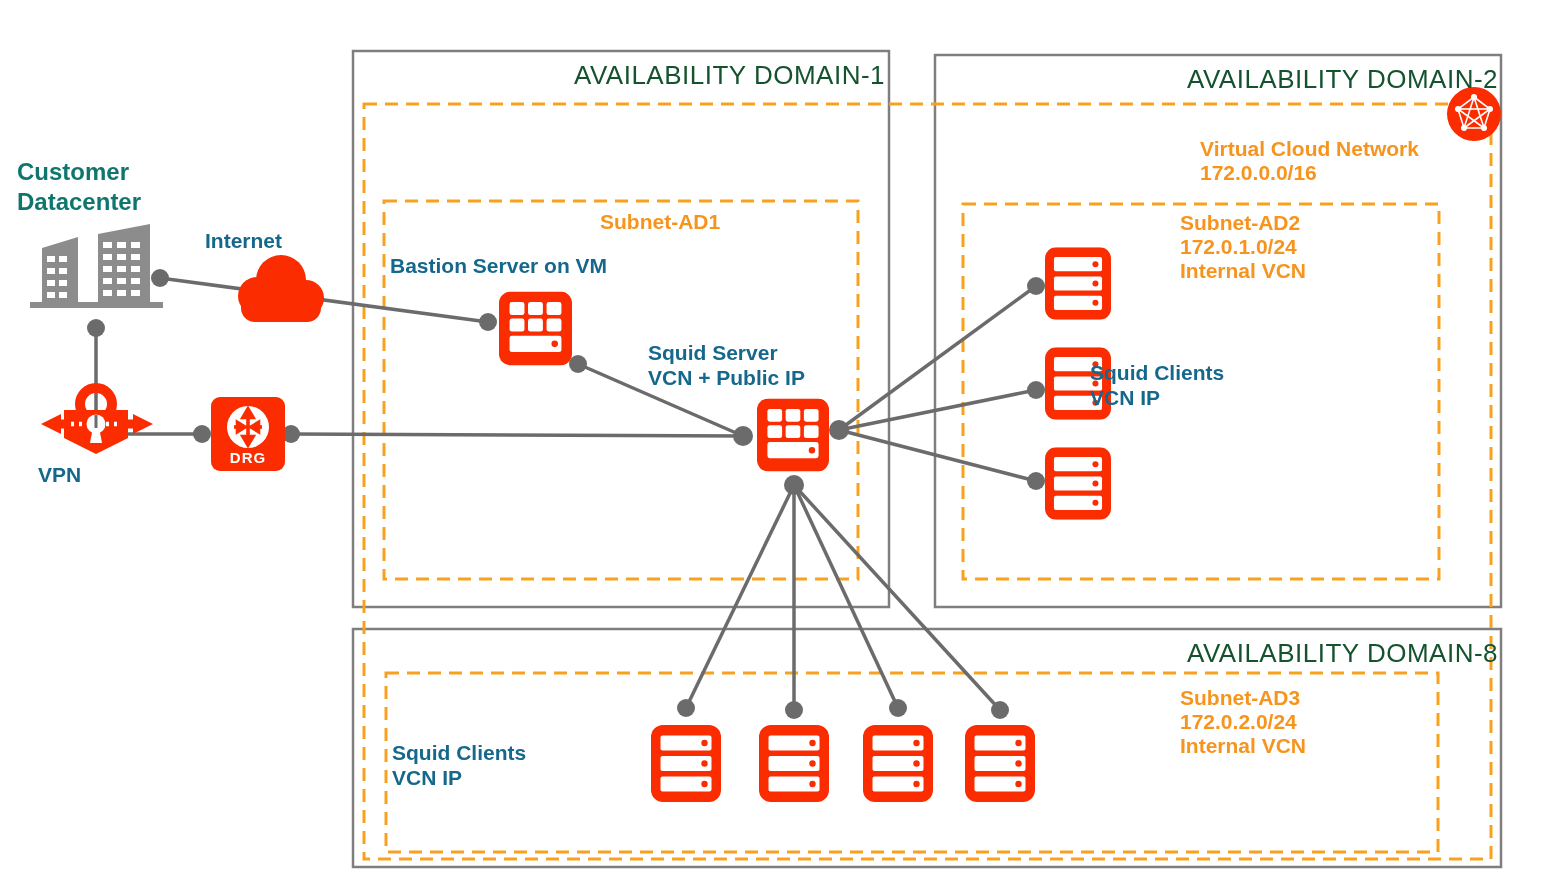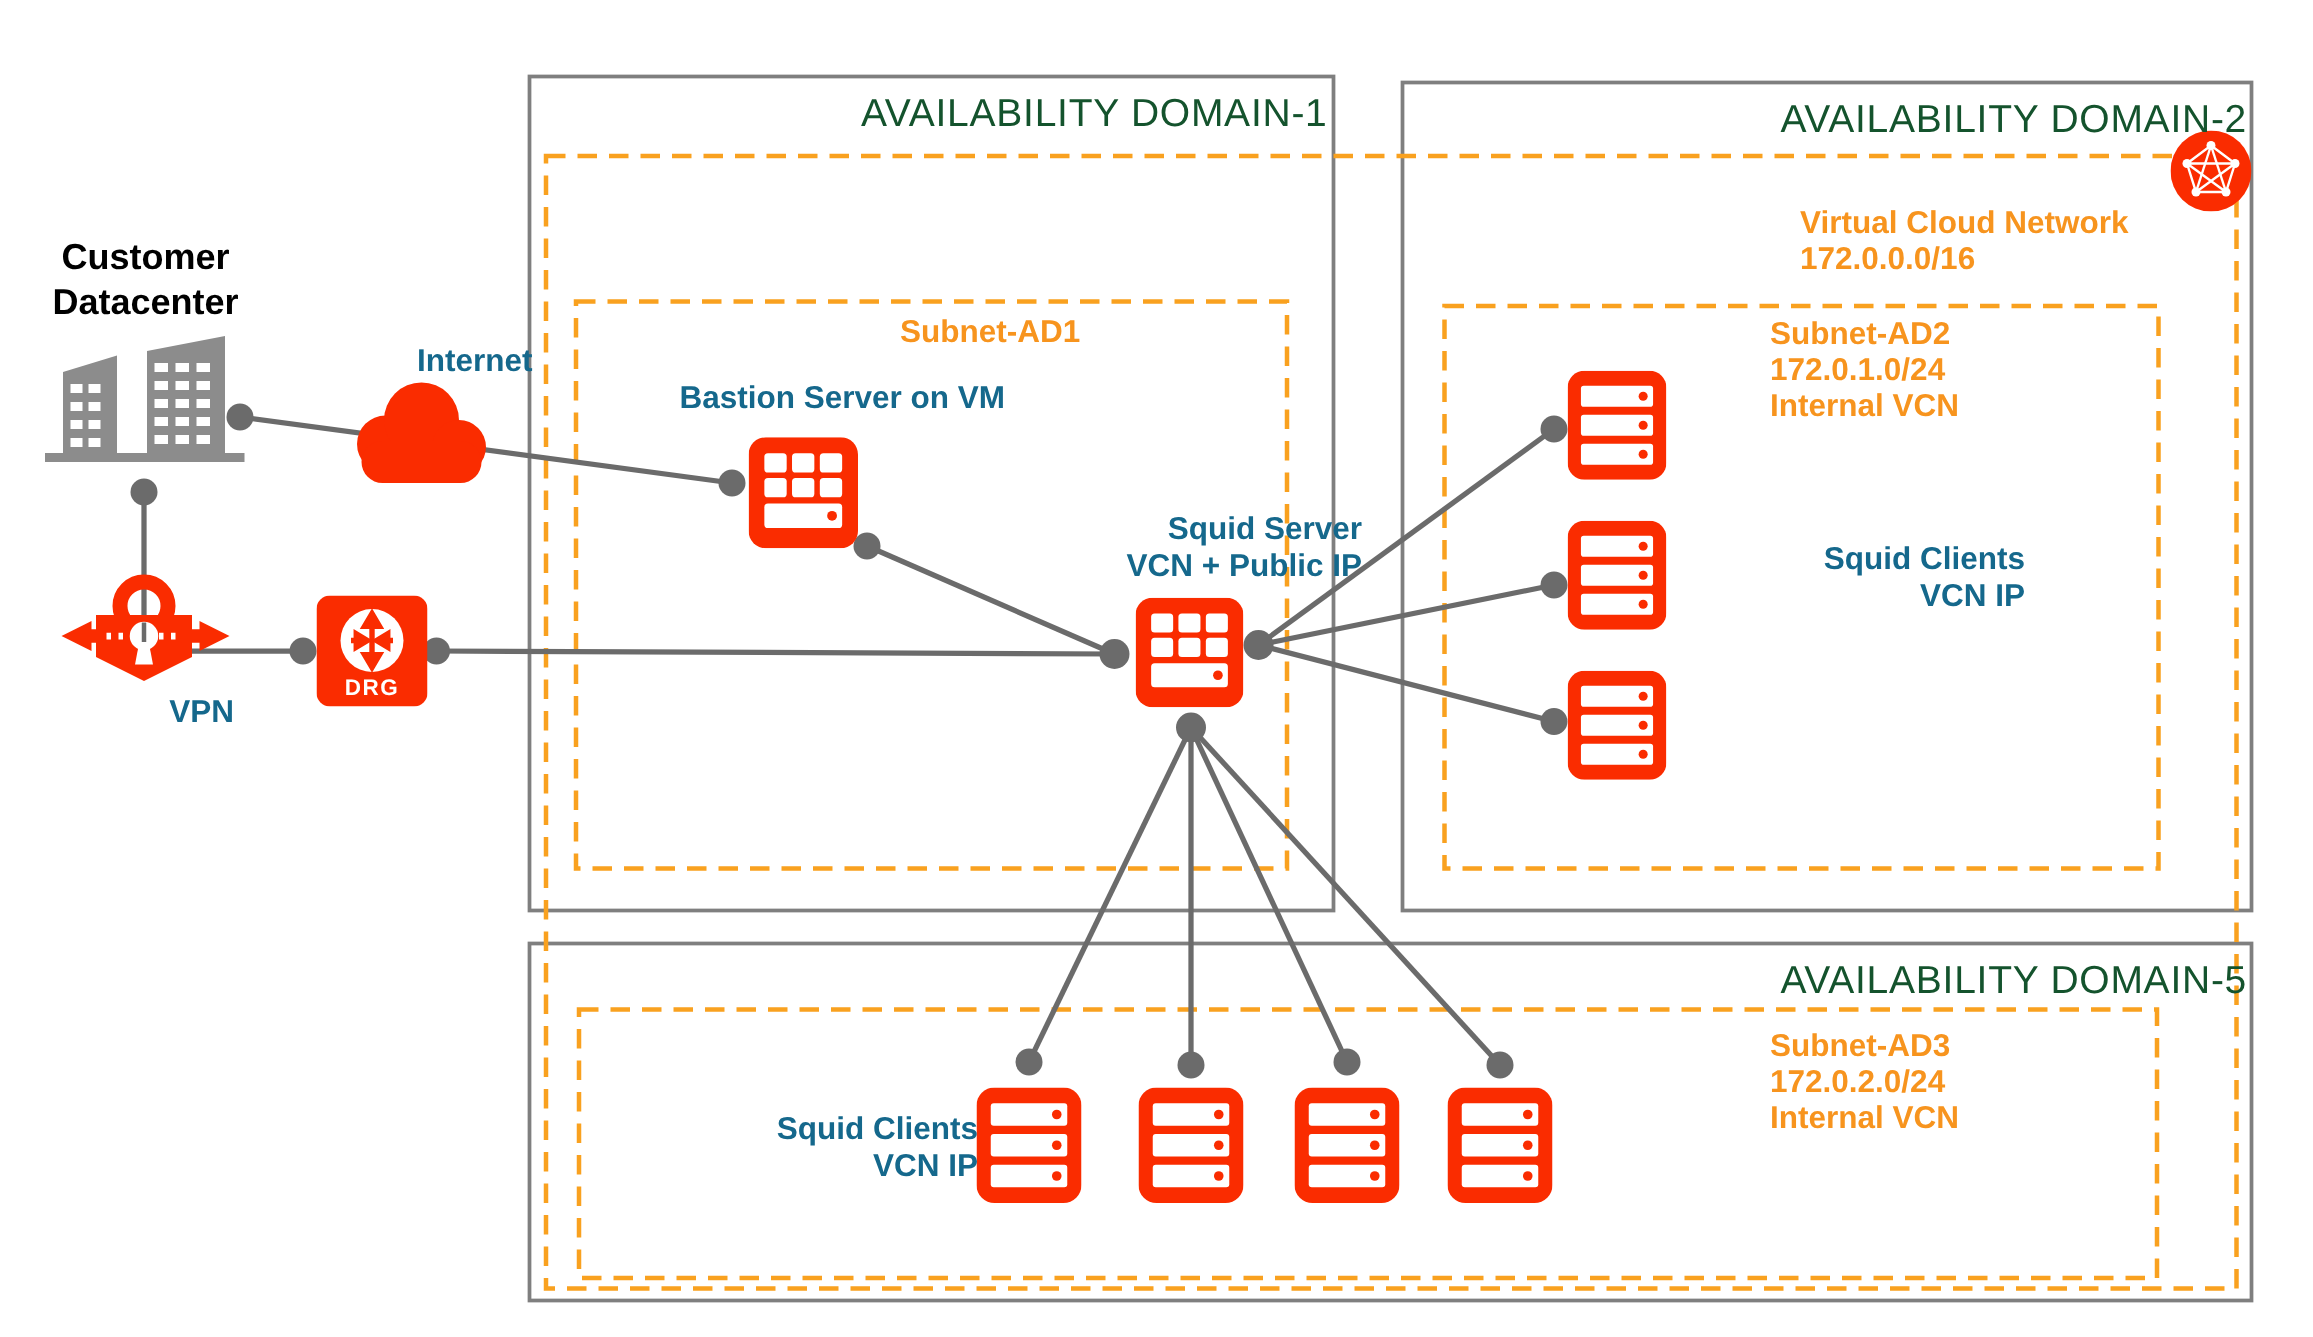--- a/index.html
+++ b/index.html
@@ -4,22 +4,22 @@
 <style>
   html,body{margin:0;padding:0;background:#fff;}
   .canvas{position:relative;width:1542px;height:891px;background:#ffffff;
           font-family:"Liberation Sans",sans-serif;overflow:hidden;}
   svg{display:block;}
   .bg-layer{position:absolute;left:0;top:0;z-index:1;}
   .icon{position:absolute;z-index:2;}
   .lbl{position:absolute;z-index:3;}
   .ad-title{font-size:26px;color:#14532d;letter-spacing:.5px;text-align:right;white-space:nowrap;}
   .orange-lbl{font-size:21px;font-weight:bold;color:#f7941e;line-height:24px;white-space:nowrap;}
-  .teal-lbl{font-size:21px;font-weight:bold;color:#15688c;line-height:25px;text-align:right;white-space:nowrap;}
-  .gray-lbl{font-size:24px;font-weight:bold;color:#000000;line-height:30px;text-align:center;white-space:nowrap;}
+  .teal-lbl{font-size:21px;font-weight:bold;color:#15688c;line-height:25px;text-align:left;white-space:nowrap;}
+  .gray-lbl{font-size:24px;font-weight:bold;color:#0f766e;line-height:30px;white-space:nowrap;}
 </style>
 </head>
 <body>
 
 <div class="canvas">
 
   <svg width="0" height="0" style="position:absolute" aria-hidden="true">
     <defs>
       <symbol id="sym-vm" viewBox="0 0 76 77">
         <rect x="0" y="0" width="76" height="77" rx="12" fill="#fa2c00"></rect>
@@ -215,21 +215,21 @@
     <div>Customer</div>
     <div>Datacenter</div>
   </div>
 
   <div class="lbl teal-lbl" style="left:205px;top:228px;width:150px">Internet</div>
 
   <div class="lbl teal-lbl" style="left:38px;top:462px;width:118px;font-size:21px">VPN</div>
 
   <div class="lbl ad-title" style="left:574px;top:60px;width:300px">AVAILABILITY DOMAIN-1</div>
   <div class="lbl ad-title" style="left:1187px;top:64px;width:300px">AVAILABILITY DOMAIN-2</div>
-  <div class="lbl ad-title" style="left:1187px;top:638px;width:300px">AVAILABILITY DOMAIN-5</div>
+  <div class="lbl ad-title" style="left:1187px;top:638px;width:300px">AVAILABILITY DOMAIN-8</div>
 
   <div class="lbl orange-lbl" style="left:600px;top:210px;width:245px">
     <div>Subnet-AD1</div>
   </div>
 
   <div class="lbl orange-lbl" style="left:1200px;top:137px;width:278px">
     <div>Virtual Cloud Network</div>
     <div>172.0.0.0/16</div>
   </div>
 

